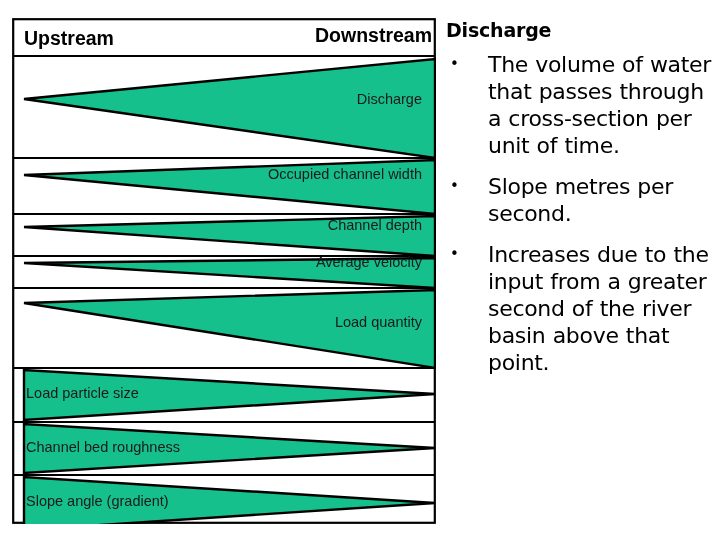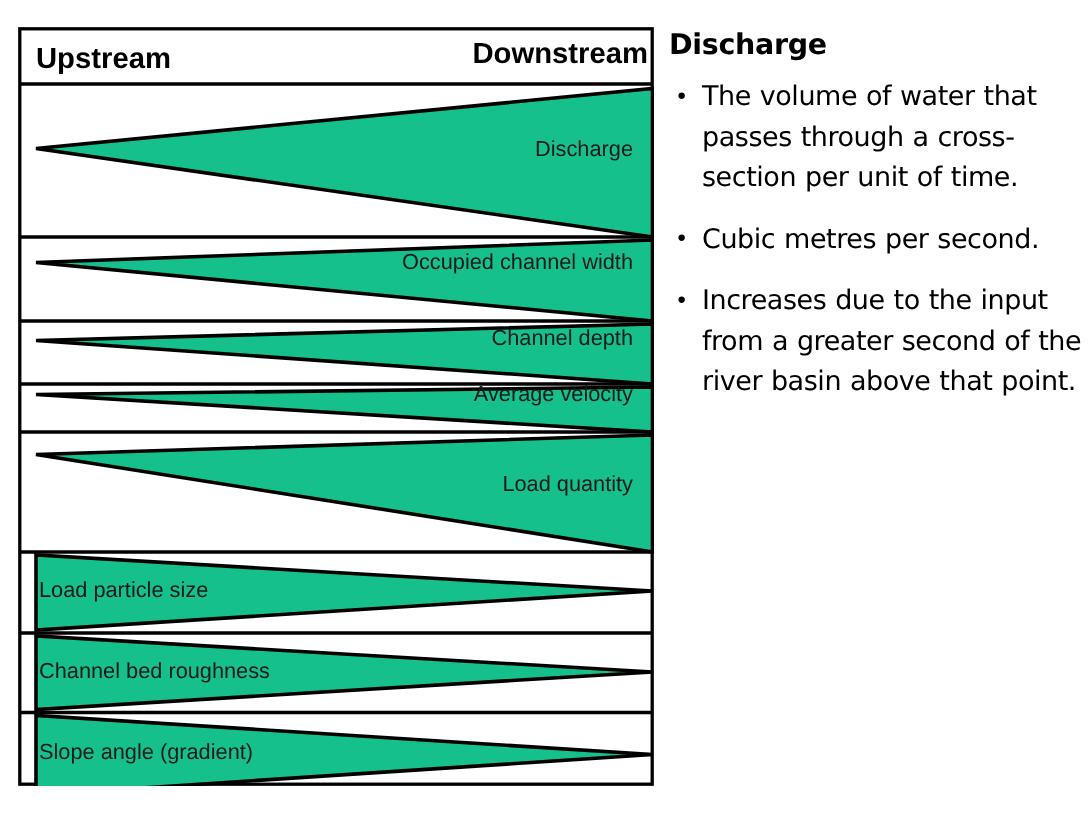--- a/index.html
+++ b/index.html
@@ -80,25 +80,26 @@
     font-size: 15px;
     line-height: 27px;
     color: #000000;
     text-align: left;
     padding-left: 4px;
     box-sizing: border-box;
   }
   .bullet-text {
     flex: 1 1 auto;
     font-family: "DejaVu Sans", sans-serif;
-    font-size: 18px;
+    font-size: 22px;
     line-height: 27px;
     color: #000000;
     letter-spacing: -0.3px;
     word-spacing: 0.5px;
+    margin-left: 20px;
   }
 </style>
 </head>
 <body>
 
 <div id="slide">
 
   <div id="diagram-panel">
     <svg id="diagram-svg" viewBox="0 0 424 506" xmlns="http://www.w3.org/2000/svg">
 
@@ -161,21 +162,21 @@
 
     <div id="notes-title">Discharge</div>
 
     <div class="bullet-row">
       <div class="bullet-dot">•</div>
       <div class="bullet-text">The volume of water that passes through a cross-section per unit of time.</div>
     </div>
 
     <div class="bullet-row">
       <div class="bullet-dot">•</div>
-      <div class="bullet-text">Cubic metres per second.</div>
+      <div class="bullet-text">Slope metres per second.</div>
     </div>
 
     <div class="bullet-row">
       <div class="bullet-dot">•</div>
       <div class="bullet-text">Increases due to the input from a greater second of the river basin above that point.</div>
     </div>
 
   </div>
 
 </div>

